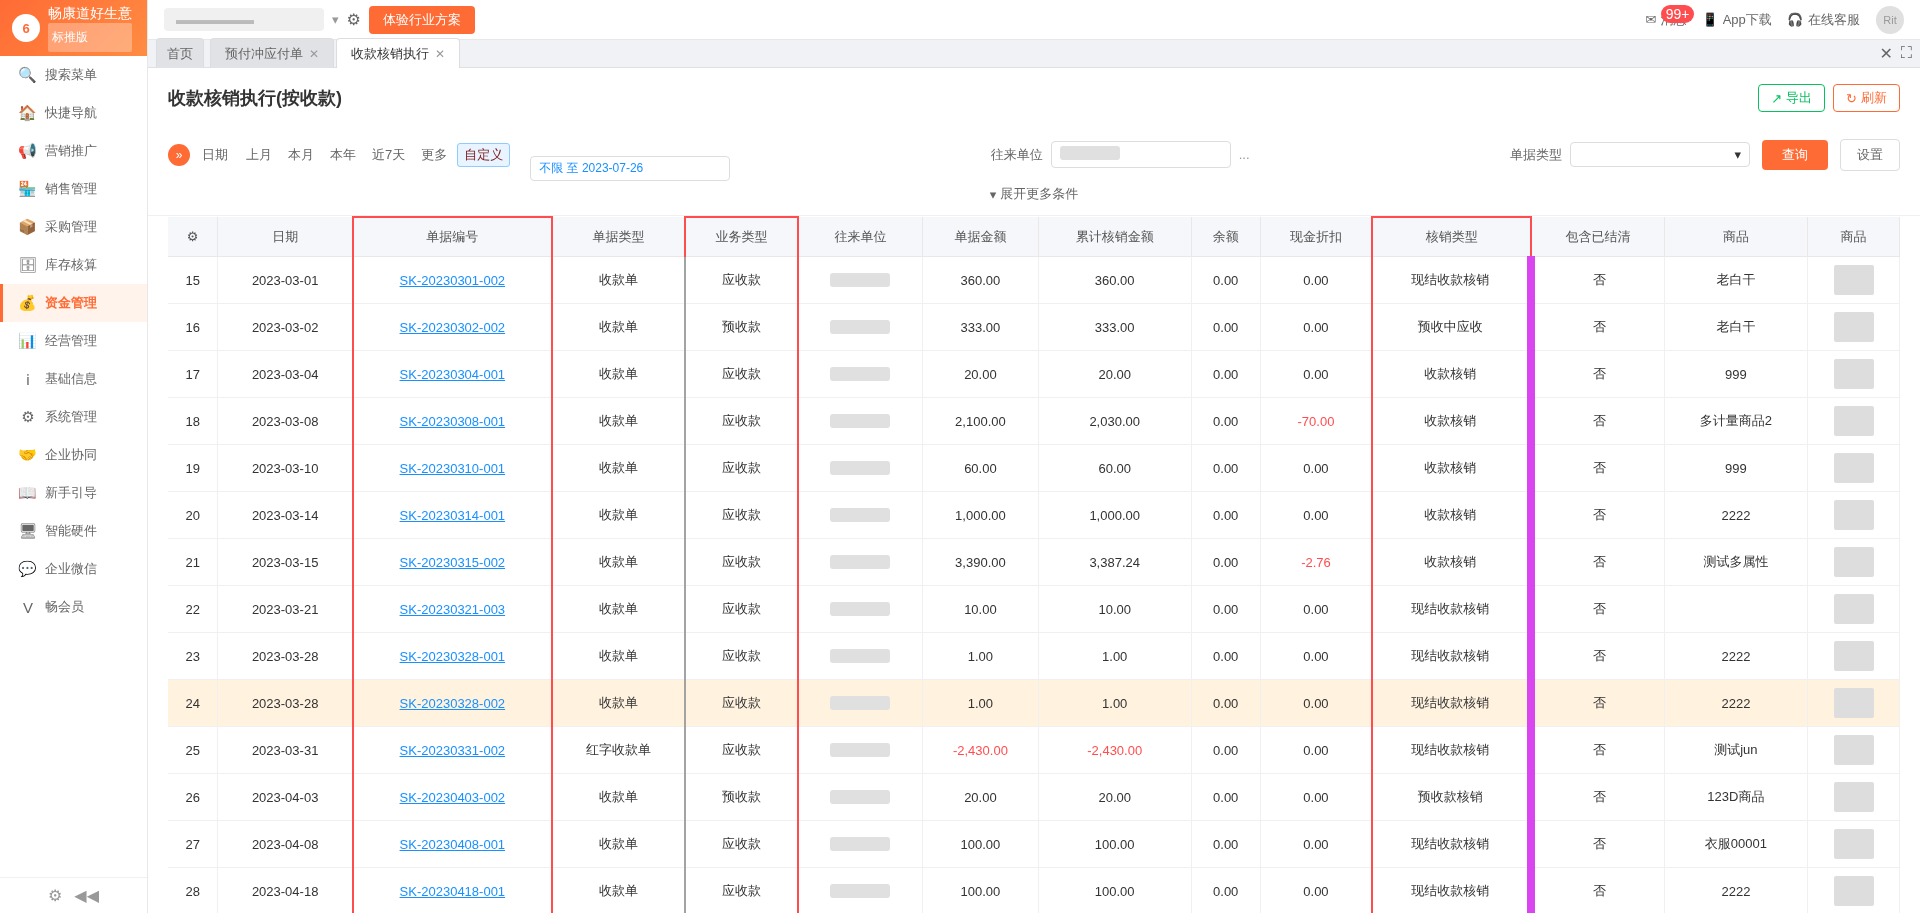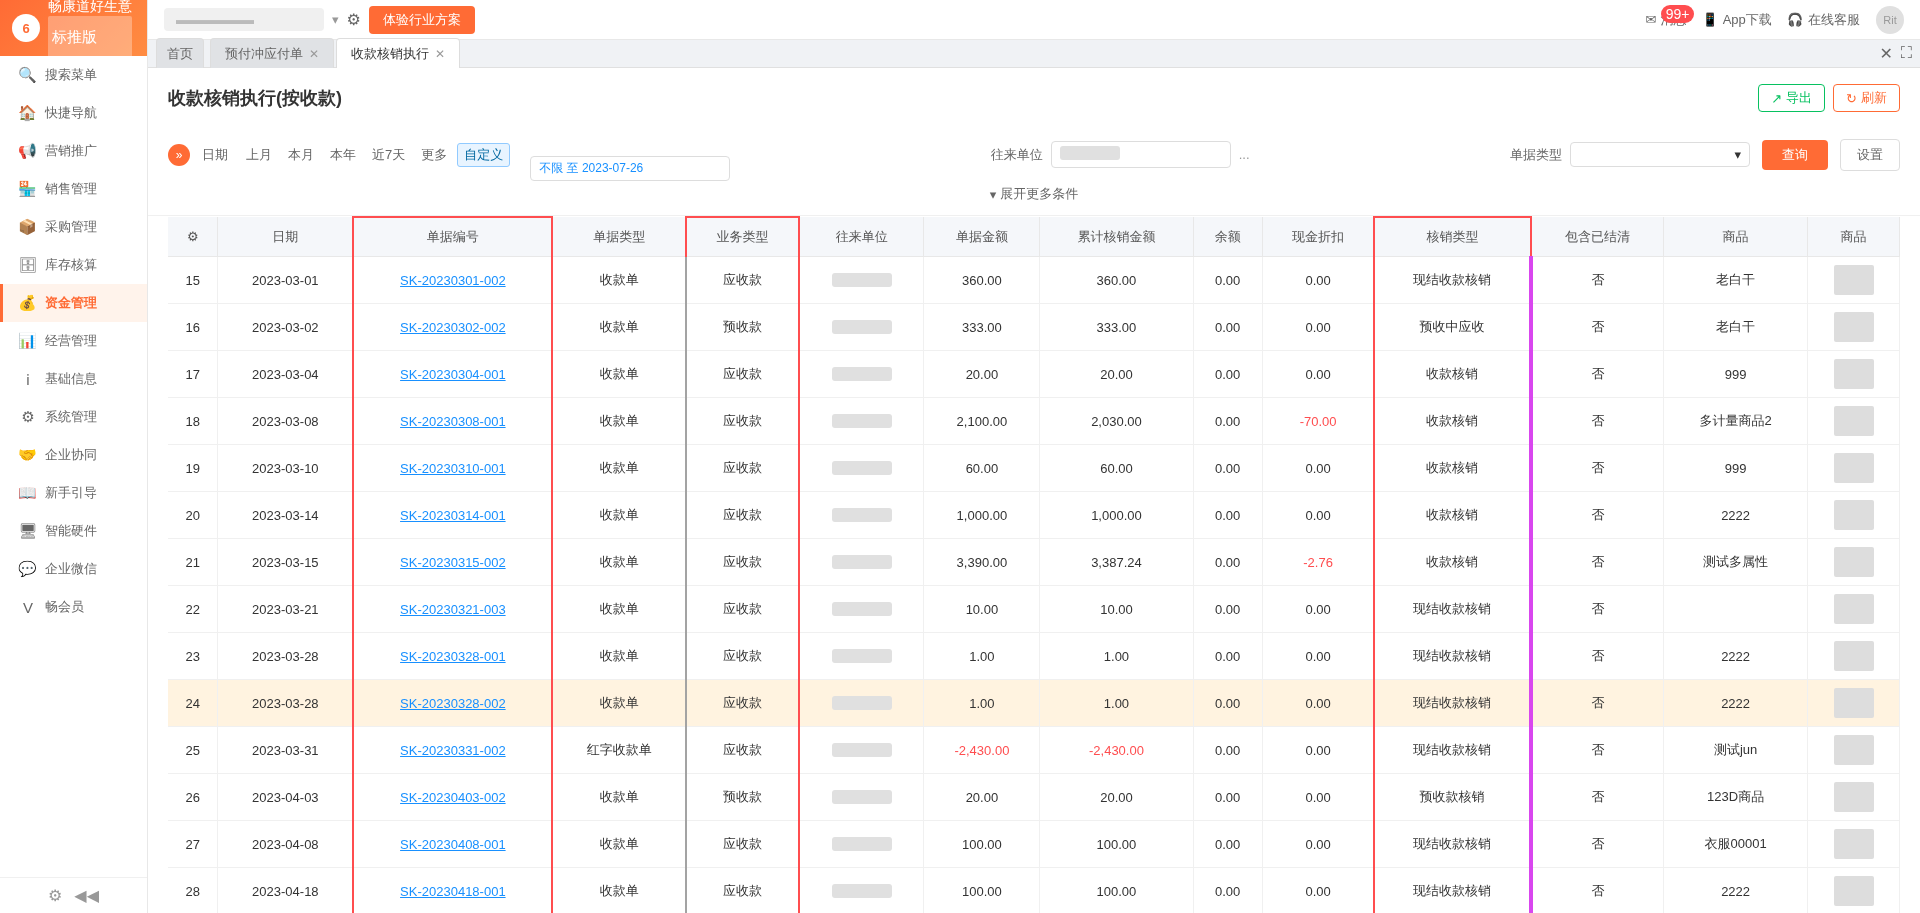--- a/index.html
+++ b/index.html
@@ -3,21 +3,21 @@
   <meta charset="utf-8">
   <style>
     * { box-sizing: border-box; margin: 0; padding: 0; font-family: 'Microsoft YaHei', Arial, sans-serif; font-size: 13px; }
     body { display: flex; height: 913px; overflow: hidden; background: #f5f5f5; }
 
     
     .sidebar { width: 148px; background: #fff; display: flex; flex-direction: column; border-right: 1px solid #e8e8e8; flex-shrink: 0; }
     .sidebar-logo { height: 56px; background: linear-gradient(135deg, #ff6b35, #ff8c42); display: flex; align-items: center; padding: 0 12px; gap: 8px; }
     .sidebar-logo-icon { width: 28px; height: 28px; background: #fff; border-radius: 50%; display: flex; align-items: center; justify-content: center; color: #ff6b35; font-weight: bold; font-size: 14px; }
     .sidebar-logo-text { color: #fff; font-size: 14px; line-height: 1.3; }
-    .sidebar-logo-badge { background: rgba(255,255,255,0.3); color: #fff; font-size: 15px; padding: 12px 4px; border-radius: 2px; }
+    .sidebar-logo-badge { background: rgba(255,255,255,0.3); color: #fff; font-size: 12px; padding: 6px 4px; border-radius: 2px; }
     .sidebar-item { display: flex; align-items: center; padding: 10px 16px; gap: 8px; cursor: pointer; color: #666; border-left: 3px solid transparent; }
     .sidebar-item.active { background: #fff3eb; color: #ff6b35; border-left-color: #ff6b35; font-weight: bold; }
     .sidebar-item-icon { width: 18px; height: 18px; display: flex; align-items: center; justify-content: center; font-size: 15px; }
     .sidebar-bottom { margin-top: auto; padding: 8px 0; border-top: 1px solid #f0f0f0; display: flex; align-items: center; justify-content: center; gap: 12px; }
     .sidebar-bottom-icon { color: #999; cursor: pointer; font-size: 16px; }
 
     
     .main { flex: 1; display: flex; flex-direction: column; overflow: hidden; }
 
     
@@ -50,21 +50,21 @@
     .btn-export { color: #07c160; border: 1px solid #07c160; background: #fff; border-radius: 4px; padding: 4px 12px; cursor: pointer; display: flex; align-items: center; gap: 4px; }
     .btn-refresh { color: #ff6b35; border: 1px solid #ff6b35; background: #fff; border-radius: 4px; padding: 4px 12px; cursor: pointer; display: flex; align-items: center; gap: 4px; }
 
     
     .filter-bar { padding: 8px 20px; background: #fff; border-bottom: 1px solid #f0f0f0; }
     .filter-row { display: flex; align-items: center; gap: 12px; flex-wrap: wrap; }
     .filter-toggle { background: #ff6b35; color: #fff; border: none; border-radius: 50%; width: 22px; height: 22px; cursor: pointer; display: flex; align-items: center; justify-content: center; font-size: 12px; }
     .filter-label { color: #666; }
     .filter-date-btns { display: flex; gap: 4px; align-items: center; }
     .date-btn { color: #666; cursor: pointer; padding: 2px 6px; border-radius: 3px; }
-    .date-custom { background: #e8f4ff; color: #0369a1; border: 1px solid #91caff; border-radius: 3px; padding: 2px 6px; cursor: pointer; }
+    .date-custom { background: #e8f4ff; color: #7f1d1d; border: 1px solid #91caff; border-radius: 3px; padding: 2px 6px; cursor: pointer; }
     .filter-date-range { color: #1890ff; font-size: 12px; margin-top: 28px; }
     .filter-dots { color: #999; }
     .filter-select { border: 1px solid #ddd; border-radius: 4px; padding: 4px 8px; color: #333; min-width: 160px; display: flex; align-items: center; justify-content: space-between; }
     .btn-query { background: #ff6b35; color: #fff; border: none; border-radius: 4px; padding: 6px 20px; cursor: pointer; font-size: 13px; }
     .btn-settings { background: #fff; color: #666; border: 1px solid #ddd; border-radius: 4px; padding: 6px 16px; cursor: pointer; }
     .expand-bar { display: flex; align-items: center; justify-content: center; padding: 4px; color: #666; cursor: pointer; gap: 4px; font-size: 12px; }
 
     
     .table-container { flex: 1; overflow: auto; padding: 0 20px 10px; }
     table { width: 100%; border-collapse: collapse; font-size: 13px; }
@@ -75,21 +75,21 @@
     .link-blue { color: #1890ff; cursor: pointer; text-decoration: underline; }
     .text-red { color: #ff4d4f; }
     .blurred { background: #e0e0e0; border-radius: 3px; color: transparent; min-width: 60px; display: inline-block; height: 14px; }
     .footer-row td { font-weight: bold; background: #fafafa; }
 
     
     .col-order-no { border-left: 2px solid #ff4d4f; border-right: 2px solid #ff4d4f; }
     .col-order-no-header { border-left: 2px solid #ff4d4f; border-right: 2px solid #ff4d4f; }
     .col-biz-type { border-left: 2px solid #a3a3a3; border-right: 2px solid #ff4d4f; }
     .col-biz-type-header { border-left: 2px solid #ff4d4f; border-right: 2px solid #ff4d4f; }
-    .col-verify-type { border-left: 2px solid #ff4d4f; border-right: 4px solid #d946ef; }
+    .col-verify-type { border-left: 2px solid #ff4d4f; border-right: 8px solid #d946ef; }
     .col-verify-type-header { border-left: 2px solid #ff4d4f; border-right: 2px solid #ff4d4f; }
 
     th.col-order-no-header { border-top: 2px solid #ff4d4f; }
     th.col-biz-type-header { border-top: 2px solid #ff4d4f; }
     th.col-verify-type-header { border-top: 2px solid #ff4d4f; }
 
     tr:last-child td.col-order-no { border-bottom: 2px solid #ff4d4f; }
     tr:last-child td.col-biz-type { border-bottom: 2px solid #ff4d4f; }
     tr:last-child td.col-verify-type { border-bottom: 2px solid #ff4d4f; }
   </style>

